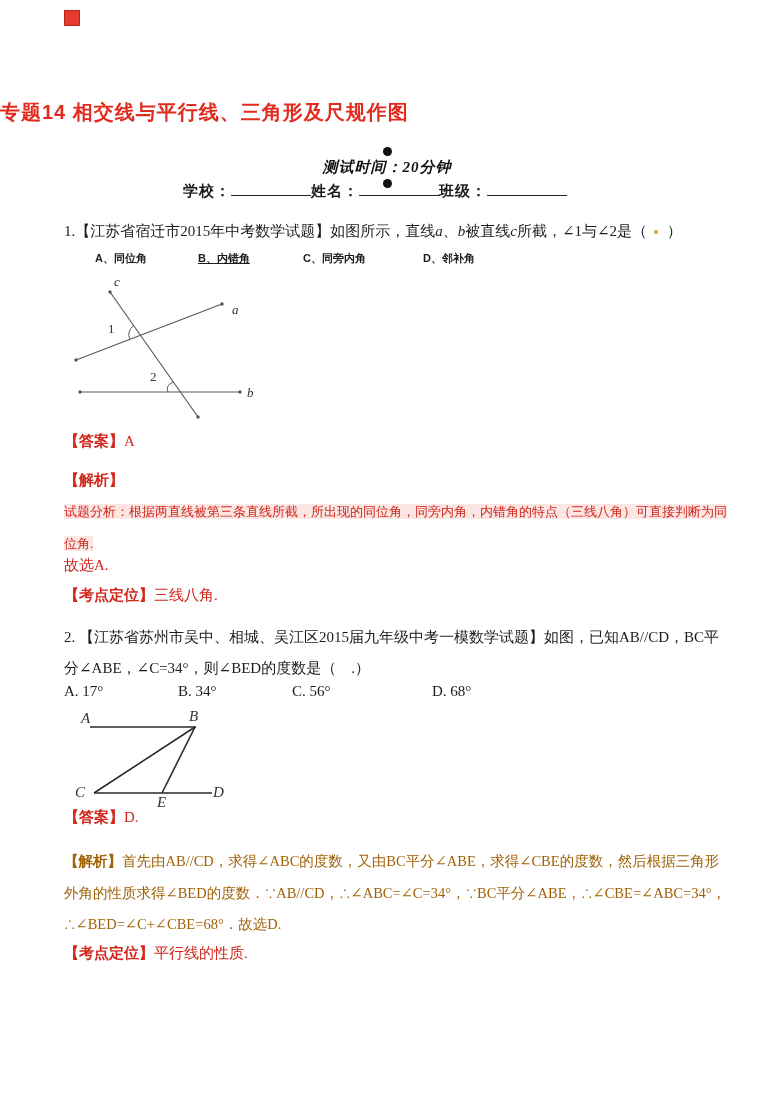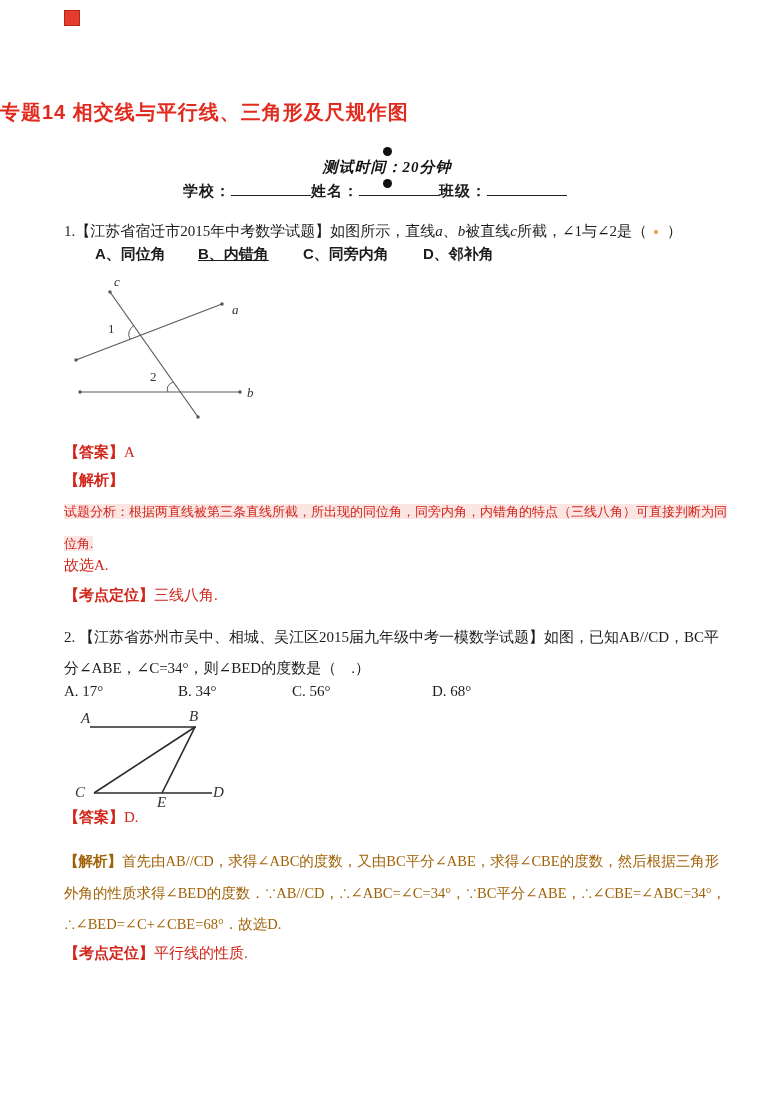--- a/index.html
+++ b/index.html
@@ -35,21 +35,21 @@
     left:183px;top:181px;font-size:15px;font-weight:bold;letter-spacing:1px;
     font-family:"Liberation Sans","DejaVu Sans",sans-serif;
   }
   .blank{display:inline-block;width:80px;border-bottom:1.5px solid #222;height:14px;}
 
   .stem{left:64px;top:216px;width:664px;font-size:15px;line-height:30px;}
   .odot{
     display:inline-block;width:4px;height:4px;border-radius:50%;
     background:#e2a23c;margin:0 9px 2px 7px;vertical-align:middle;
   }
-  .options1{left:64px;top:245px;width:664px;height:20px;font-size:15px;font-weight:bold;
+  .options1{left:64px;top:251px;width:664px;height:20px;font-size:11px;font-weight:bold;
     font-family:"Liberation Sans","DejaVu Sans",sans-serif;}
   .options1 span{position:absolute;top:0;white-space:nowrap;font-weight:600;}
   .opt1-a{left:31px;} .opt1-b{left:134px;text-decoration:underline;} .opt1-c{left:239px;} .opt1-d{left:359px;}
 
   .fig{overflow:visible;}
   .fig text{font-family:"Liberation Serif","DejaVu Serif",serif;fill:#333;}
 
   .ans-line{left:64px;font-size:15px;color:#d2261b;white-space:nowrap;}
   .b-label{font-weight:bold;font-family:"Liberation Sans","DejaVu Sans",sans-serif;}
   .analysis-p{
@@ -113,21 +113,21 @@
   <path d="M 68 49 Q 60 56 64 63" fill="none" stroke="#5a5a5a" stroke-width="1"></path>
   <path d="M 107 106 Q 99 110 102 116" fill="none" stroke="#5a5a5a" stroke-width="1"></path>
 
   <text x="48" y="10" font-size="13" font-style="italic">c</text>
   <text x="166" y="38" font-size="13" font-style="italic">a</text>
   <text x="181" y="121" font-size="13" font-style="italic">b</text>
   <text x="42" y="57" font-size="13">1</text>
   <text x="84" y="105" font-size="13">2</text>
 </svg>
 
-<div class="abs ans-line" style="top:443px;">
+<div class="abs ans-line" style="top:432px;">
   <span class="b-label">【答案】</span><span>A</span>
 </div>
 <div class="abs ans-line" style="top:471px;">
   <span class="b-label">【解析】</span>
 </div>
 <div class="abs analysis-p" style="top:496px;">
   <span class="hl">试题分析：根据两直线被第三条直线所截，所出现的同位角，同旁内角，内错角的特点（三线八角）可直接判断为同位角.</span>
 </div>
 <div class="abs ans-line" style="top:556px;">
   <span>故选A.</span>

